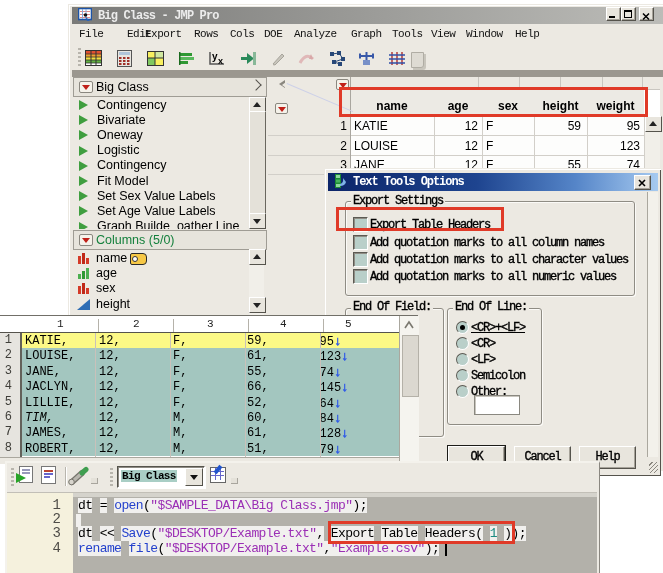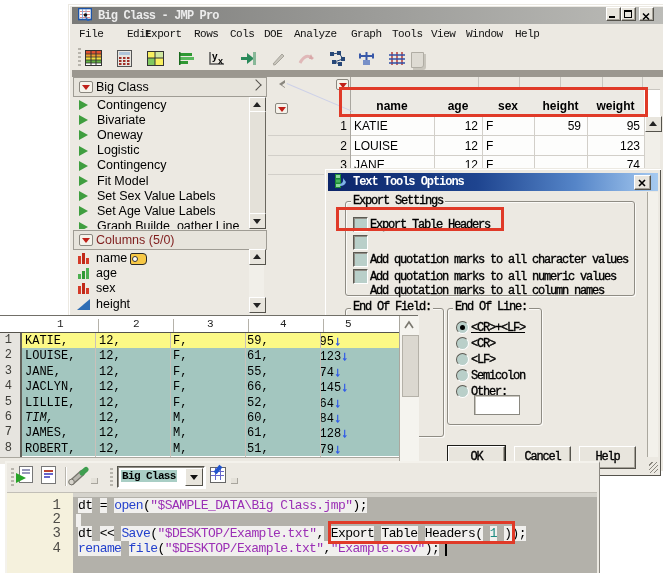--- a/index.html
+++ b/index.html
@@ -210,21 +210,21 @@
     <div class="a" style="left:0;top:14px;width:15px;height:102px;background:#e4e1d9;border-top:1px solid #fff;border-left:1px solid #fff;border-right:1px solid #6a675f;border-bottom:1px solid #6a675f;"></div>
     <div class="sbtn" style="top:116px;">
         <span class="ar-dn"></span>
       </div>
   </div>
 
   <div class="a" style="left:1px;top:153px;width:192px;height:18px;background:#e7e4dc;border:1px solid #9f9c94;"></div>
   <div class="a" style="left:7px;top:157px;width:12px;height:10px;background:#f5f2ea;border:1px solid #8a877f;border-radius:2px;">
     <div class="a" style="left:2px;top:3px;width:0;height:0;border:4px solid transparent;border-top:5px solid #c02018;"></div>
   </div>
-  <div class="a" style="left:24px;top:156px;font-size:12.5px;color:#7f1d1d;">Columns (5/0)</div>
+  <div class="a" style="left:24px;top:156px;font-size:12.5px;color:#15803d;">Columns (5/0)</div>
 
   <div class="a" style="left:177px;top:172px;width:15px;height:66px;background:#f1efe9;">
     <div class="sbtn" style="top:0;">
         <span class="ar-up"></span>
       </div>
     <div class="sbtn" style="top:48px;">
         <span class="ar-dn"></span>
       </div>
   </div>
   <div class="a" id="list2" style="left:1px;top:172px;width:192px;height:66px;overflow:hidden;font-size:12.5px;color:#000;">
@@ -304,20 +304,21 @@
       <span class="a" style="left:135px;top:3px;">F</span>
       <span class="a" style="left:0px;top:3px;width:230px;text-align:right;">59</span>
       <span class="a" style="left:0px;top:3px;width:289px;text-align:right;">95</span>
     <span class="a" style="left:3px;top:22.5px;">LOUISE</span>
       <span class="a" style="left:0;top:22.5px;width:127px;text-align:right;">12</span>
       <span class="a" style="left:135px;top:22.5px;">F</span>
       <span class="a" style="left:0px;top:22.5px;width:289px;text-align:right;">123</span>
     <span class="a" style="left:3px;top:42px;">JANE</span>
       <span class="a" style="left:0;top:42px;width:127px;text-align:right;">12</span>
       <span class="a" style="left:135px;top:42px;">F</span>
+      <span class="a" style="left:0px;top:42px;width:230px;text-align:right;">55</span>
       <span class="a" style="left:0px;top:42px;width:289px;text-align:right;">74</span>
   </div>
 
   <div class="a" style="left:377px;top:39px;width:15px;height:199px;background:#f1efe9;">
     <div class="sbtn" style="top:0;">
         <span class="ar-up"></span>
       </div>
   </div>
 </div>
 
@@ -336,21 +337,21 @@
   <div class="a m" style="left:28px;top:6px;color:#fff;font-size:12px;font-weight:bold;letter-spacing:-1.05px;">Text Tools Options</div>
   <div class="a btn3d" style="left:309px;top:6px;width:15px;height:13px;"><svg width="15" height="13" viewBox="0 0 15 13">
         <path d="M4 3 L10 9 M10 3 L4 9" stroke="#000" stroke-width="1.6"></path>
       </svg></div>
 
   <div class="a gbox" style="left:20px;top:32px;width:288px;height:93px;"></div>
   <div class="a m dtxt" style="left:26px;top:25px;background:#ece9e2;padding:0 2px;">Export Settings</div>
   <div class="a cbx" style="left:28px;top:48px;"></div>
   <div class="a m dtxt" style="left:45px;top:49px;">Export Table Headers</div>
   <div class="a cbx" style="left:28px;top:66px;"></div>
-  <div class="a m dtxt" style="left:45px;top:67px;margin-top:48px;">Add quotation marks to all column names</div>
+  <div class="a m dtxt" style="left:45px;top:67px;">Add quotation marks to all column names</div>
   <div class="a cbx" style="left:28px;top:83px;"></div>
   <div class="a m dtxt" style="left:45px;top:84px;">Add quotation marks to all character values</div>
   <div class="a cbx" style="left:28px;top:100px;"></div>
   <div class="a m dtxt" style="left:45px;top:101px;">Add quotation marks to all numeric values</div>
 
   <div class="a gbox" style="left:20px;top:139px;width:97px;height:127px;"></div>
   <div class="a m dtxt" style="left:26px;top:131px;background:#ece9e2;padding:0 2px;">End Of Field:</div>
 
   <div class="a gbox" style="left:122px;top:139px;width:93px;height:115px;"></div>
   <div class="a m dtxt" style="left:128px;top:131px;background:#ece9e2;padding:0 2px;">End Of Line:</div>

